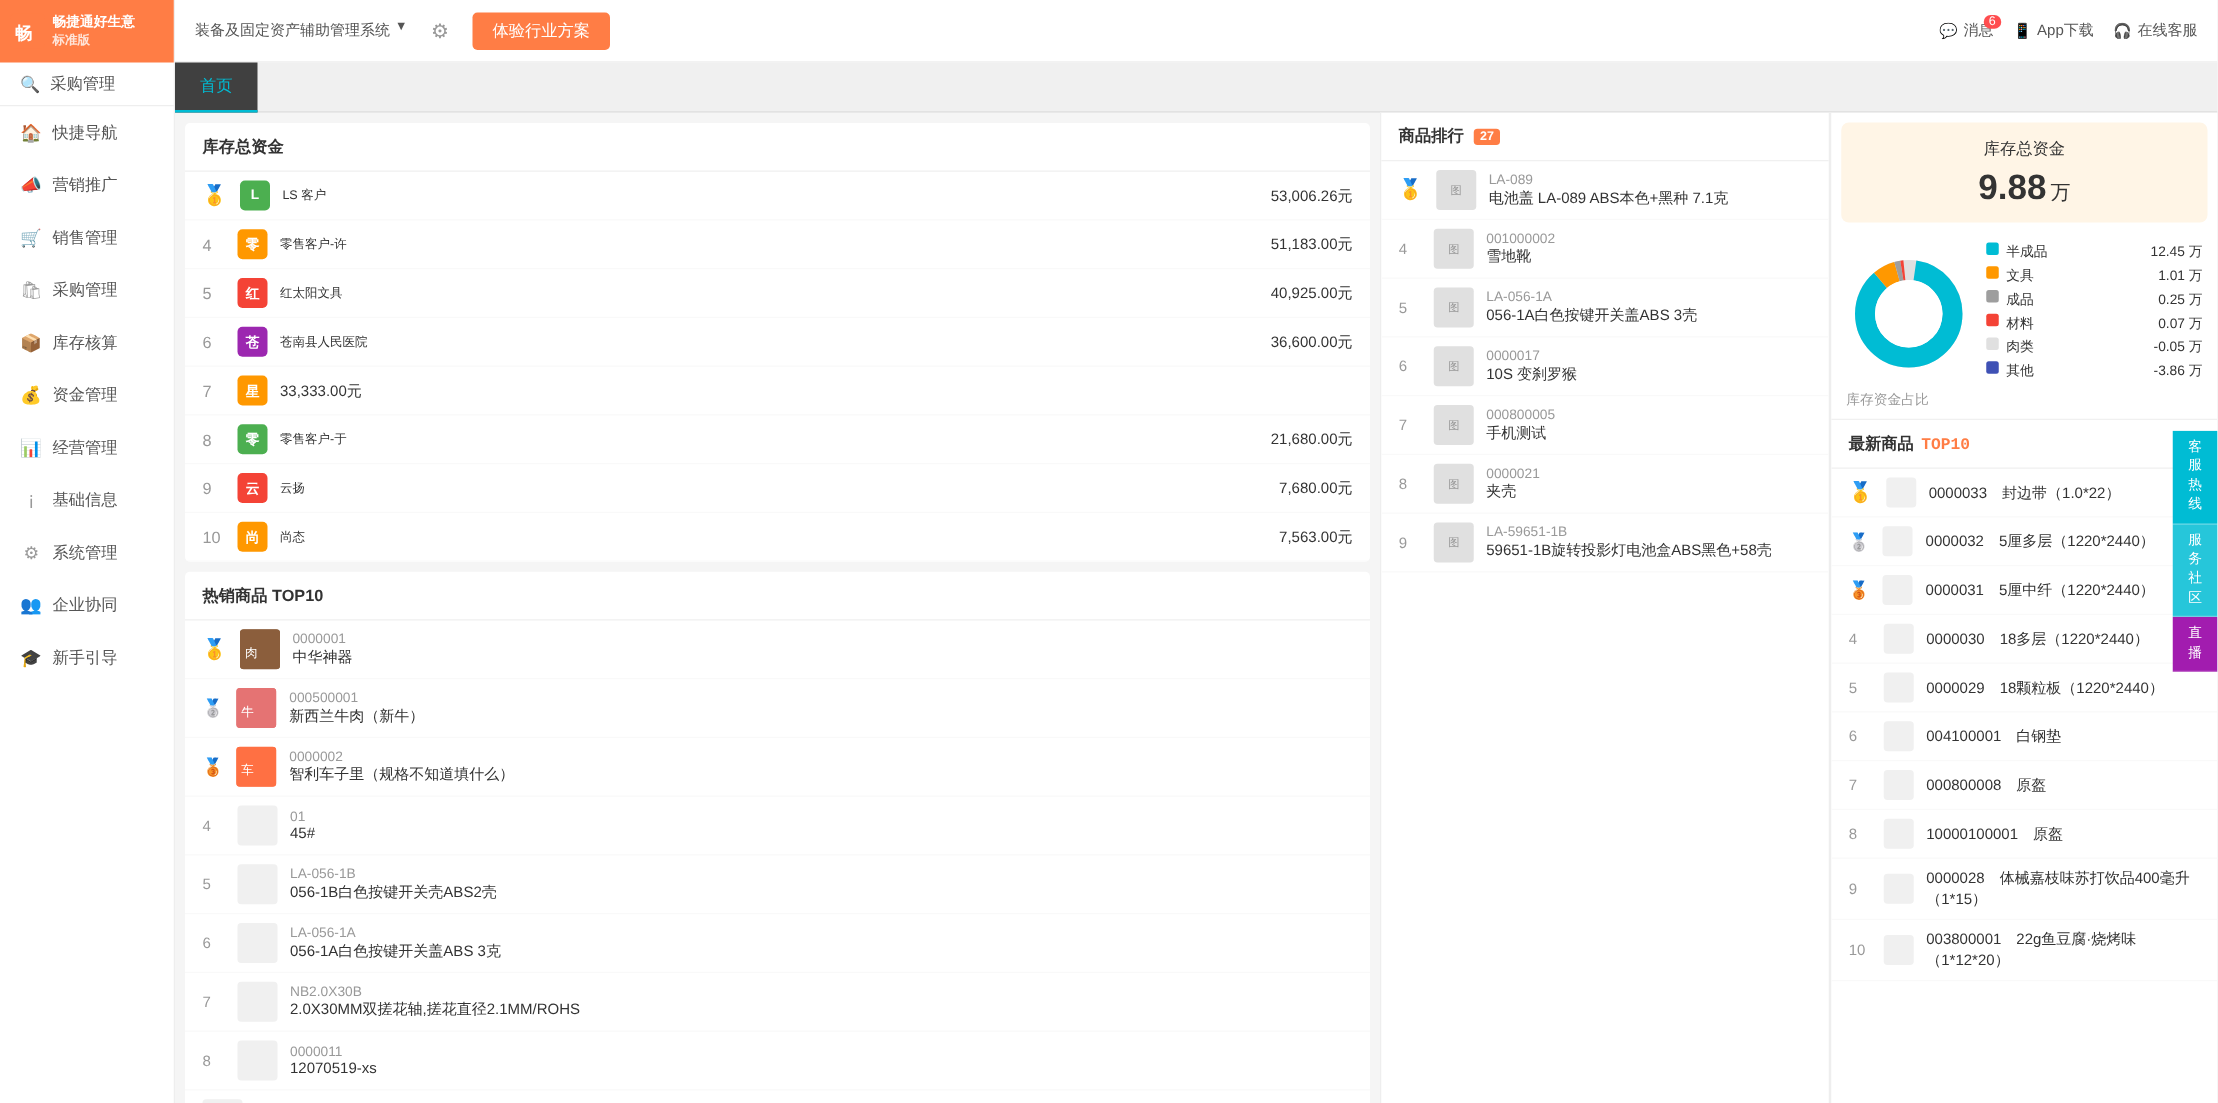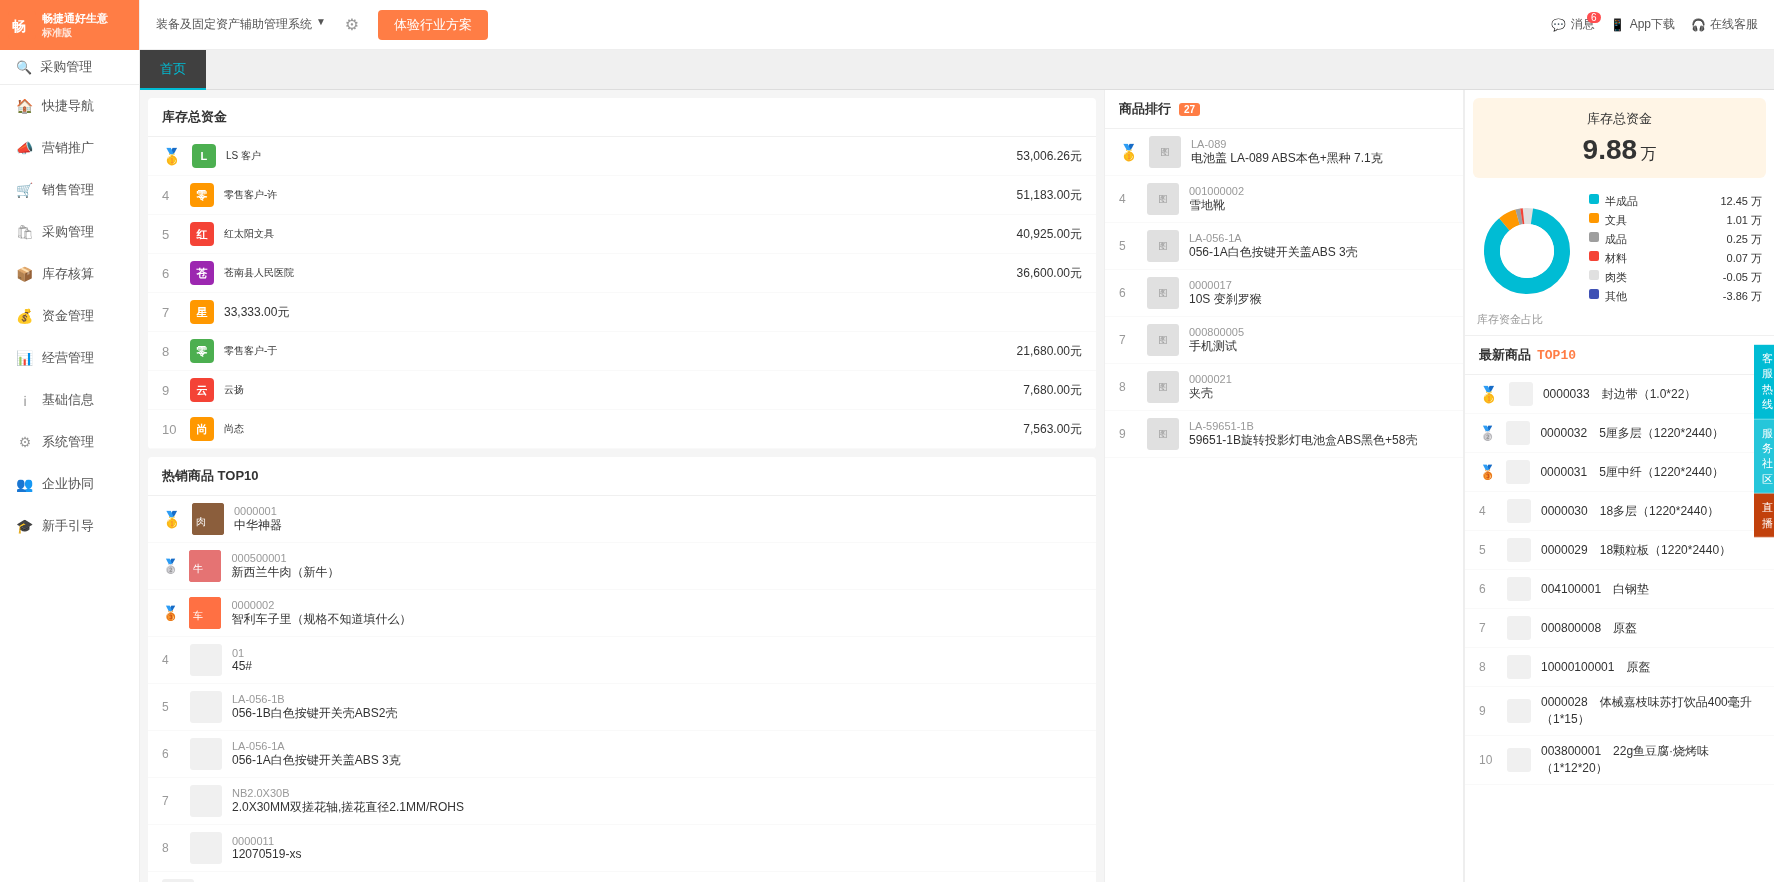--- a/index.html
+++ b/index.html
@@ -67,21 +67,21 @@
     .latest-img { width: 24px; height: 24px; background: #f0f0f0; border-radius: 3px; display: flex; align-items: center; justify-content: center; color: #ccc; font-size: 9px; }
     .latest-info { flex: 1; font-size: 12px; color: #333; }
 
     
     .medal-gold { color: #f5a623; font-size: 16px; }
     .medal-silver { color: #999; font-size: 14px; }
     .medal-bronze { color: #cd7f32; font-size: 14px; }
 
     
     .float-btns { position: fixed; right: 0; top: 50%; transform: translateY(-50%); display: flex; flex-direction: column; z-index: 100; }
-    .float-btn { background: #00bcd4; color: #fff; padding: 6px 8px; font-size: 11px; text-align: center; cursor: pointer; border-bottom: 1px solid rgba(255,255,255,0.3); line-height: 1.4; width: 20px; }
+    .float-btn { background: #00bcd4; color: #fff; padding: 6px 8px; font-size: 11px; text-align: center; cursor: pointer; border-bottom: 1px solid rgba(255,255,255,0.3); line-height: 1.4; width: 36px; }
 
     .scrollable { overflow-y: auto; max-height: 832px; }
   </style>
 </head>
 <body>
 
 <div class="sidebar">
   <div class="sidebar-logo">
     <svg class="logo-icon" viewBox="0 0 28 28" fill="none">
       <rect width="28" height="28" rx="4" fill="#ff7d45"></rect>
@@ -536,14 +536,14 @@
           </div>
         </div>
       </div>
     </div>
   </div>
 </div>
 
 <div class="float-btns">
   <div class="float-btn" style="background:#00bcd4;">客服<br>热线</div>
   <div class="float-btn" style="background:#26c6da;">服务<br>社区</div>
-  <div class="float-btn" style="background:#c2410c;">直播</div>
+  <div class="float-btn" style="background:#a21caf;">直播</div>
 </div>
 
 </body></html>

